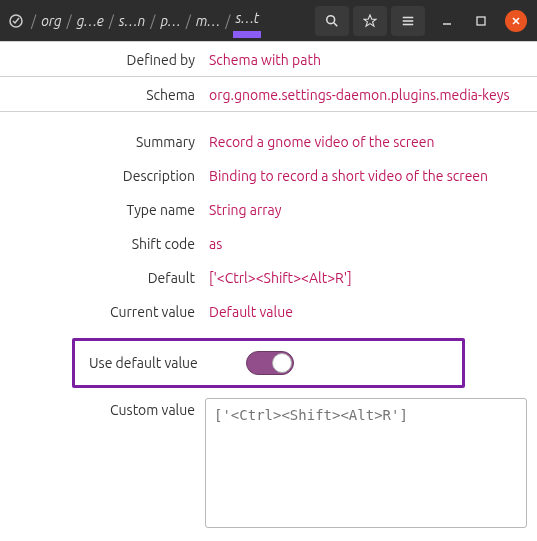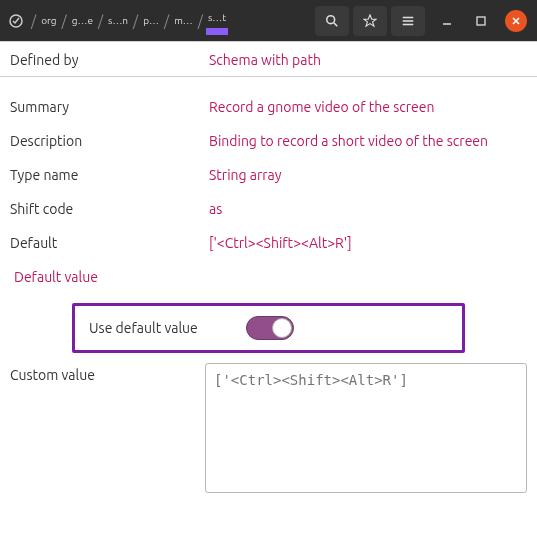--- a/index.html
+++ b/index.html
@@ -32,26 +32,27 @@
     align-items: center;
     flex: 1;
     min-width: 0;
     overflow: hidden;
     color: #ddd;
   }
   .crumb-sep { color: #888; padding: 0 3px; flex-shrink:0; }
   .crumb {
     color: #ddd;
     padding: 6px 2px;
-    font-size: 10px;
+    font-size: 14px;
     white-space: nowrap;
     overflow: hidden;
     text-overflow: ellipsis;
     cursor: pointer;
     min-width: 0;
+    font-style: italic;
   }
   .crumb.active {
     border-bottom: 7px solid #8b5cf6;
     padding-bottom: 5px;
   }
   .tb-btn {
     width: 34px; height: 30px;
     background: #3a3a3a;
     border-radius: 4px;
     display: flex; align-items:center; justify-content:center;
@@ -78,20 +79,21 @@
   .win-close { background:#e95420; color:#fff; width:22px; height:22px; }
   .content { padding: 0; }
   .row {
     display: flex;
     padding: 8px 10px;
     align-items: flex-start;
   }
   .row.bordered { border: 1px solid #d0d0d0; border-left:none; border-right:none; margin-top:-1px;}
   .lbl {
     width: 195px;
+    text-align: right;
     padding-right: 10px;
     color: #333;
     flex-shrink:0;
     padding-top:2px;
   }
   .val {
     flex: 1;
     padding-left: 4px;
     color: #be185d;
     word-break: break-word;
@@ -209,20 +211,24 @@
     </div>
   </div>
 </div>
 
 <div class="content">
 
   <div class="row bordered">
     <div class="lbl">Defined by</div>
     <div class="val">Schema with path</div>
   </div>
+  <div class="row bordered">
+    <div class="lbl">Schema</div>
+    <div class="val">org.gnome.settings-daemon.plugins.media-keys</div>
+  </div>
 
   <div style="height:12px"></div>
 
   <div class="row">
     <div class="lbl">Summary</div>
     <div class="val">Record a gnome video of the screen</div>
   </div>
   <div class="row">
     <div class="lbl">Description</div>
     <div class="val">Binding to record a short video of the screen</div>
@@ -233,20 +239,21 @@
   </div>
   <div class="row">
     <div class="lbl">Shift code</div>
     <div class="val">as</div>
   </div>
   <div class="row">
     <div class="lbl">Default</div>
     <div class="val">['&lt;Ctrl&gt;&lt;Shift&gt;&lt;Alt&gt;R']</div>
   </div>
   <div class="row">
+    <div class="lbl">Current value</div>
     <div class="val">Default value</div>
   </div>
 
   <div class="default-row">
     <div class="lbl2">Use default value</div>
     <div class="switch">
       <div class="knob"></div>
     </div>
   </div>
 

